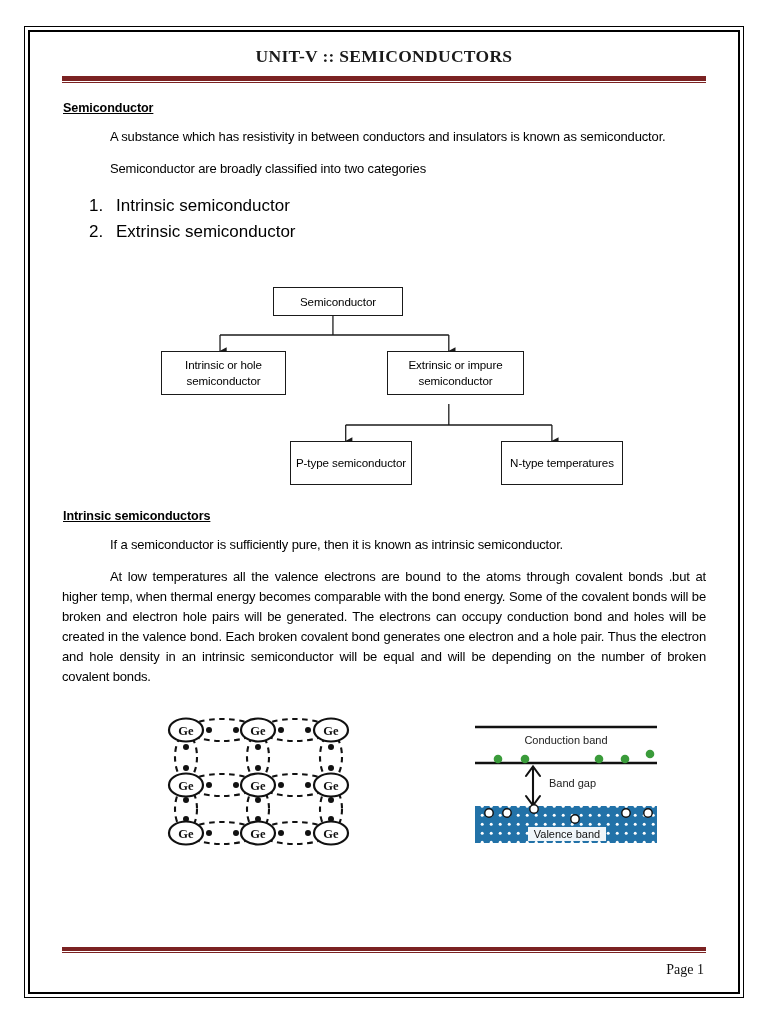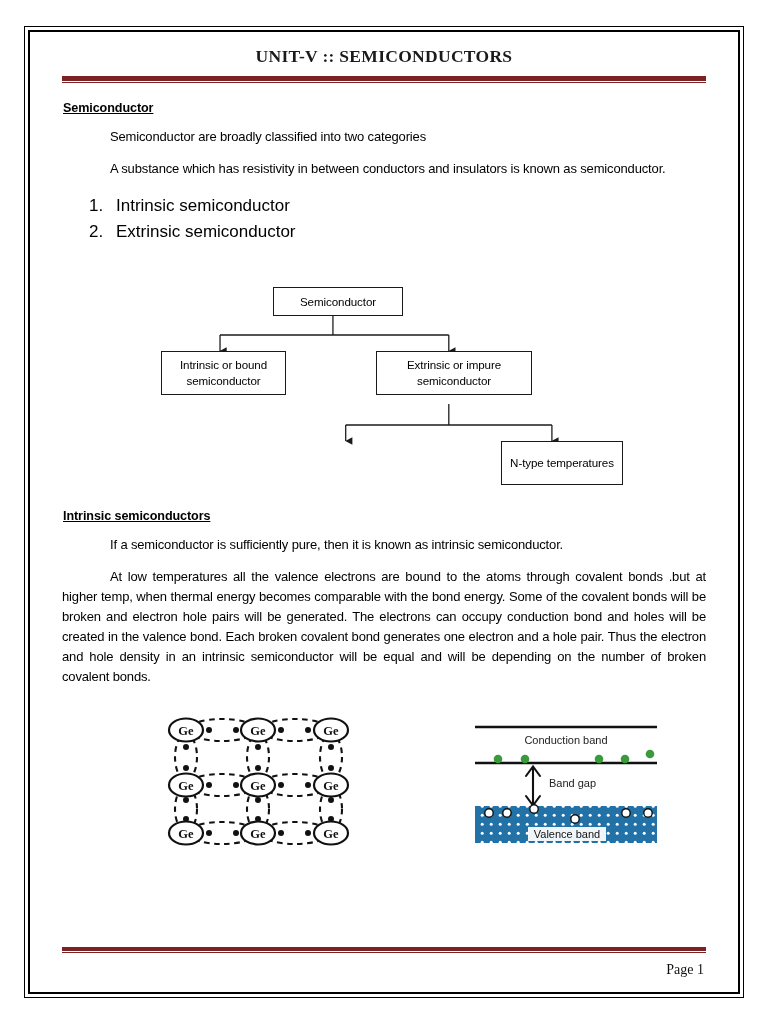--- a/index.html
+++ b/index.html
@@ -145,23 +145,23 @@
 
 <div class="page-frame">
  <div class="page-frame-inner">
   <div class="content">
 
     <div class="doc-title">UNIT-V :: SEMICONDUCTORS</div>
     <div class="header-rule"></div>
 
     <div class="section-heading">Semiconductor</div>
 
+    <p class="body indent">A substance which has resistivity in between conductors and insulators is known as semiconductor.</p>
+
     <p class="body indent noindent-left">Semiconductor are broadly classified into two categories</p>
-
-    <p class="body indent">A substance which has resistivity in between conductors and insulators is known as semiconductor.</p>
 
     <ol class="list">
       <li>Intrinsic semiconductor</li>
       <li>Extrinsic semiconductor</li>
     </ol>
 
     <div class="flowchart">
       <svg class="fc-svg" viewBox="0 0 664 218" preserveAspectRatio="none">
         <defs>
           <marker id="ah" markerWidth="9" markerHeight="9" refX="4.2" refY="7.4" orient="auto" markerUnits="userSpaceOnUse">
@@ -183,24 +183,25 @@
           <path d="M293,152 L503,152"></path>
 
           <path d="M293,152 L293,168" marker-end="url(#ah)"></path>
 
           <path d="M503,152 L503,168" marker-end="url(#ah)"></path>
         </g>
       </svg>
 
       <div class="fc-box" style="left:215px; top:14px; width:130px; height:29px;">Semiconductor</div>
 
-      <div class="fc-box" style="left:103px; top:78px; width:125px; height:44px;">Intrinsic or bound semiconductor</div>
-
-      <div class="fc-box" style="left:318px; top:78px; width:156px; height:44px;">Extrinsic or impure semiconductor</div>
-
+      <div class="fc-box" style="left:103px; top:78px; width:125px; height:44px;">Intrinsic or hole semiconductor</div>
+
+      <div class="fc-box" style="left:329px; top:78px; width:137px; height:44px;">Extrinsic or impure semiconductor</div>
+
+      <div class="fc-box" style="left:232px; top:168px; width:122px; height:44px;">P-type semiconductor</div>
 
       <div class="fc-box" style="left:443px; top:168px; width:122px; height:44px;">N-type temperatures</div>
     </div>
 
     <div class="section-heading">Intrinsic semiconductors</div>
 
     <p class="body indent">If a semiconductor is sufficiently pure, then it is known as intrinsic semiconductor.</p>
 
 
     <p class="body indent">At low temperatures all the valence electrons are bound to the atoms through covalent bonds .but at higher temp, when thermal energy becomes comparable with the bond energy. Some of the covalent bonds will be broken and electron hole pairs will be generated. The electrons can occupy conduction bond and holes will be created in the valence bond. Each broken covalent bond generates one electron and a hole pair. Thus the electron and hole density in an intrinsic semiconductor will be equal and will be depending on the number of broken covalent bonds.</p>

